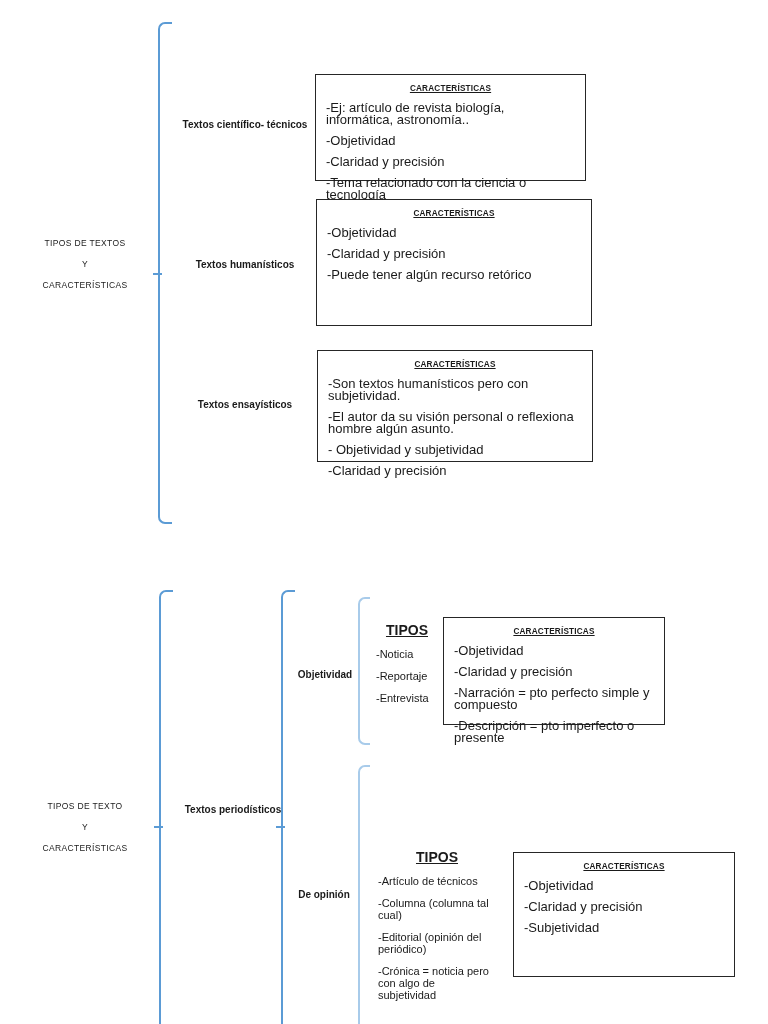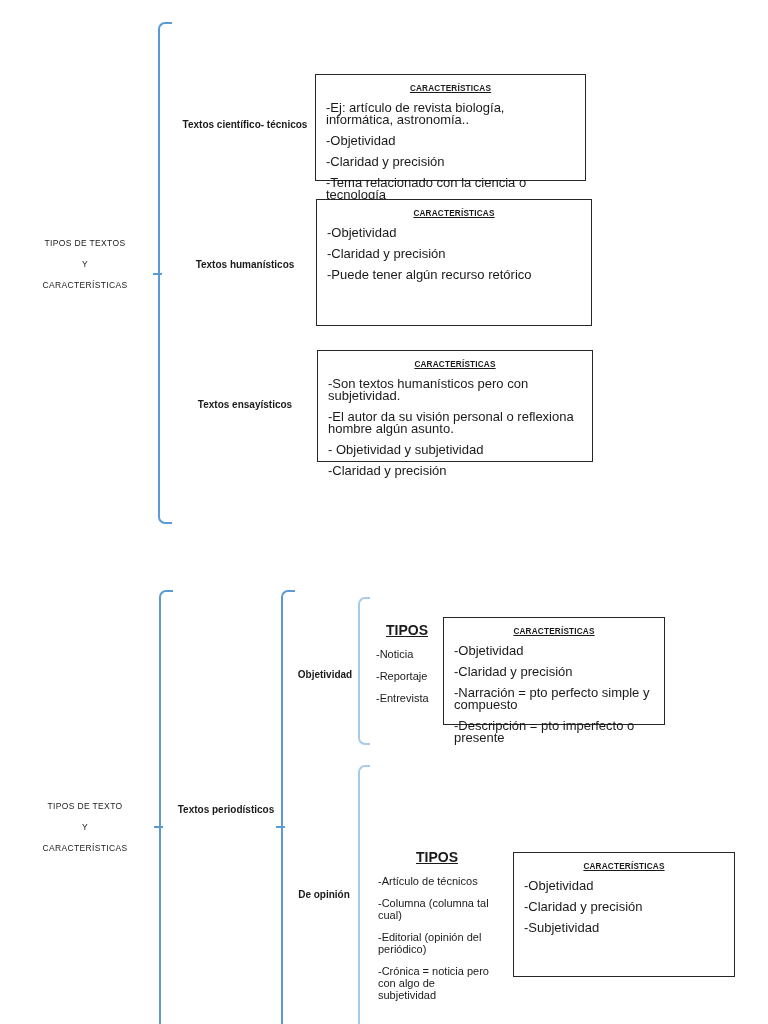--- a/index.html
+++ b/index.html
@@ -160,21 +160,21 @@
   <div class="root-label" style="left:20px; top:796px; width:130px;">
     <div>TIPOS DE TEXTO</div>
     <div>Y</div>
     <div>CARACTERÍSTICAS</div>
   </div>
 
   <div class="bracket" style="left:281px; top:590px; width:14px; height:460px;">
     <div class="tick" style="top:234px;"></div>
   </div>
 
-  <div class="branch-label" style="left:170px; top:804px; width:112px;">Textos periodísticos</div>
+  <div class="branch-label" style="left:177px; top:804px; width:112px;">Textos periodísticos</div>
 
   <div class="bracket light" style="left:358px; top:597px; width:12px; height:148px;"></div>
 
   <div class="branch-label" style="left:292px; top:669px; width:66px;">Objetividad</div>
 
   <div class="tipos-col" style="left:376px; top:622px; width:62px;">
     <div class="tipos-title">TIPOS</div>
     <div class="tipos-item">-Noticia</div>
     <div class="tipos-item">-Reportaje</div>
     <div class="tipos-item">-Entrevista</div>

